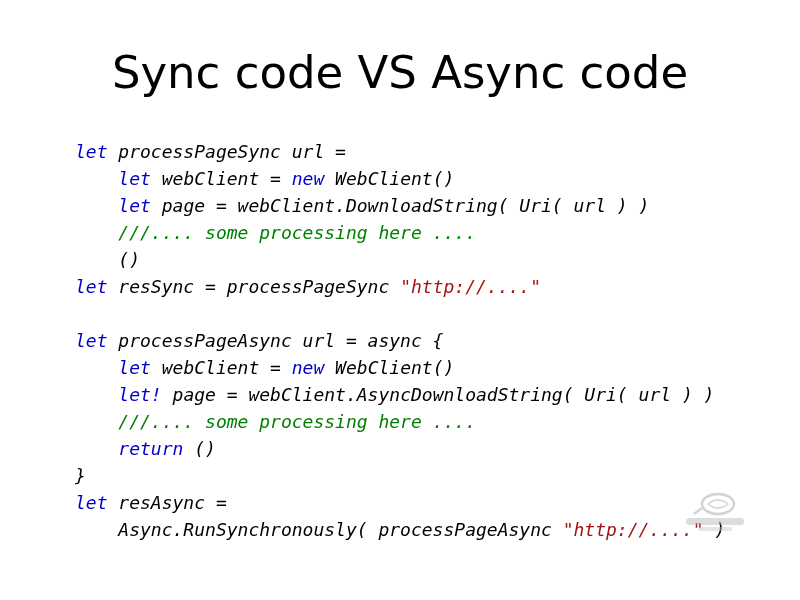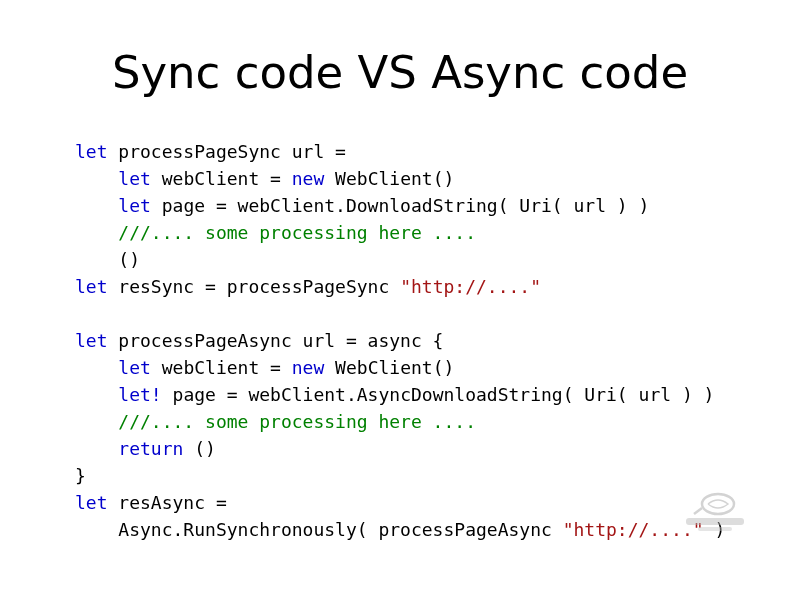--- a/index.html
+++ b/index.html
@@ -28,21 +28,21 @@
     position: absolute;
     left: 75px;
     top: 138px;
     margin: 0;
     font-family: "DejaVu Sans Mono", monospace;
     font-size: 18px;
     line-height: 27px;
     white-space: pre;
     color: var(--pl, #000);
   }
-  .code-line { height: 27px; }
+  .code-line { height: 27px; font-style: italic; }
   .tok-kw { color: var(--kw, #0000cc); }
   .tok-cm { color: var(--cm, #008000); }
   .tok-st { color: var(--st, #a31515); }
   .tok-pl { color: var(--pl, #000000); }
   .watermark {
     position: absolute;
     left: 678px;
     top: 492px;
     width: 72px;
     height: 42px;

